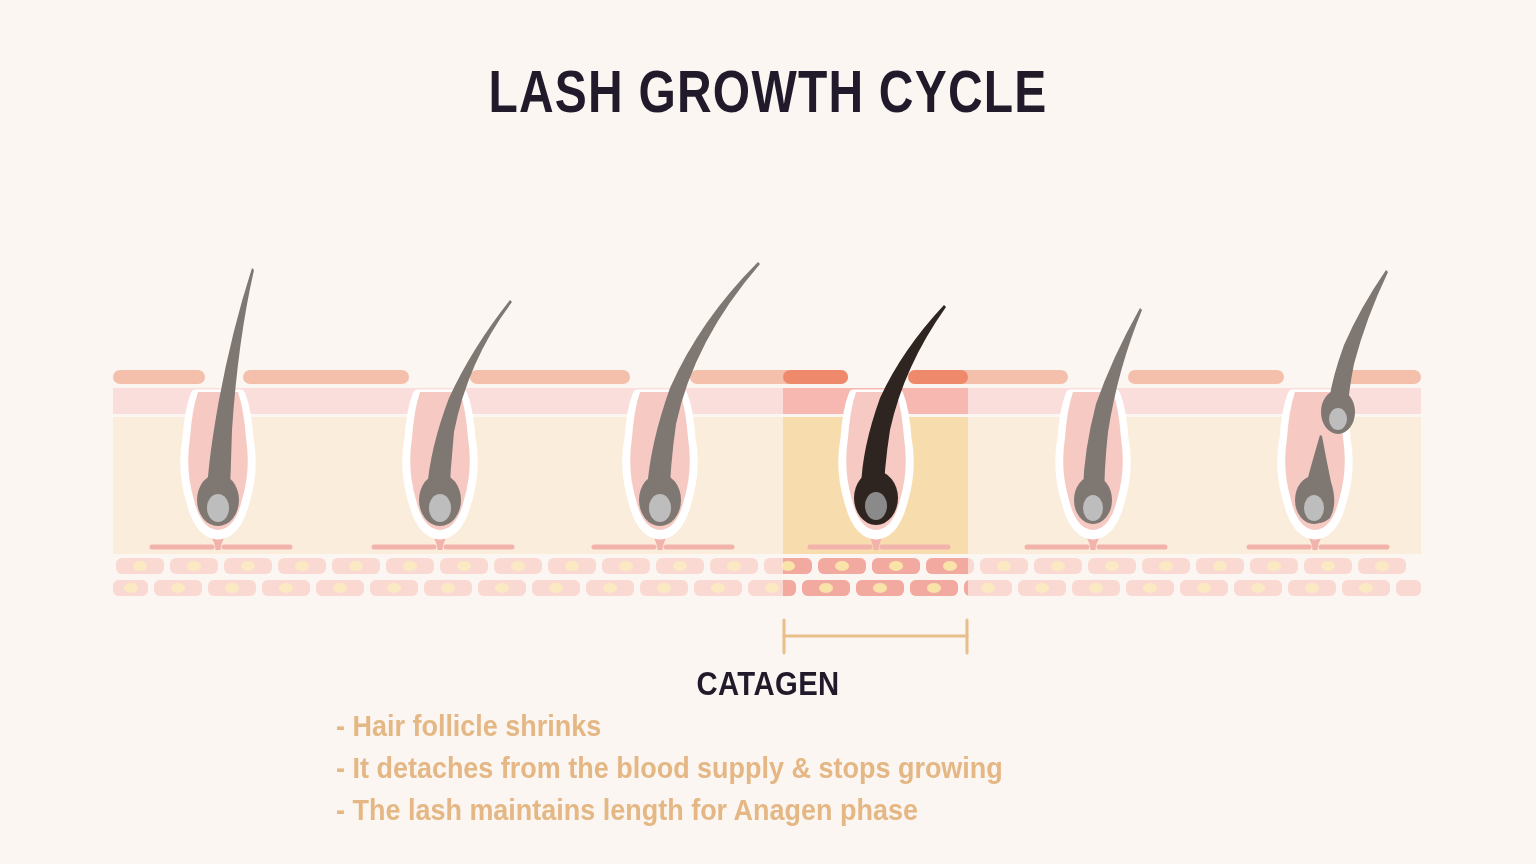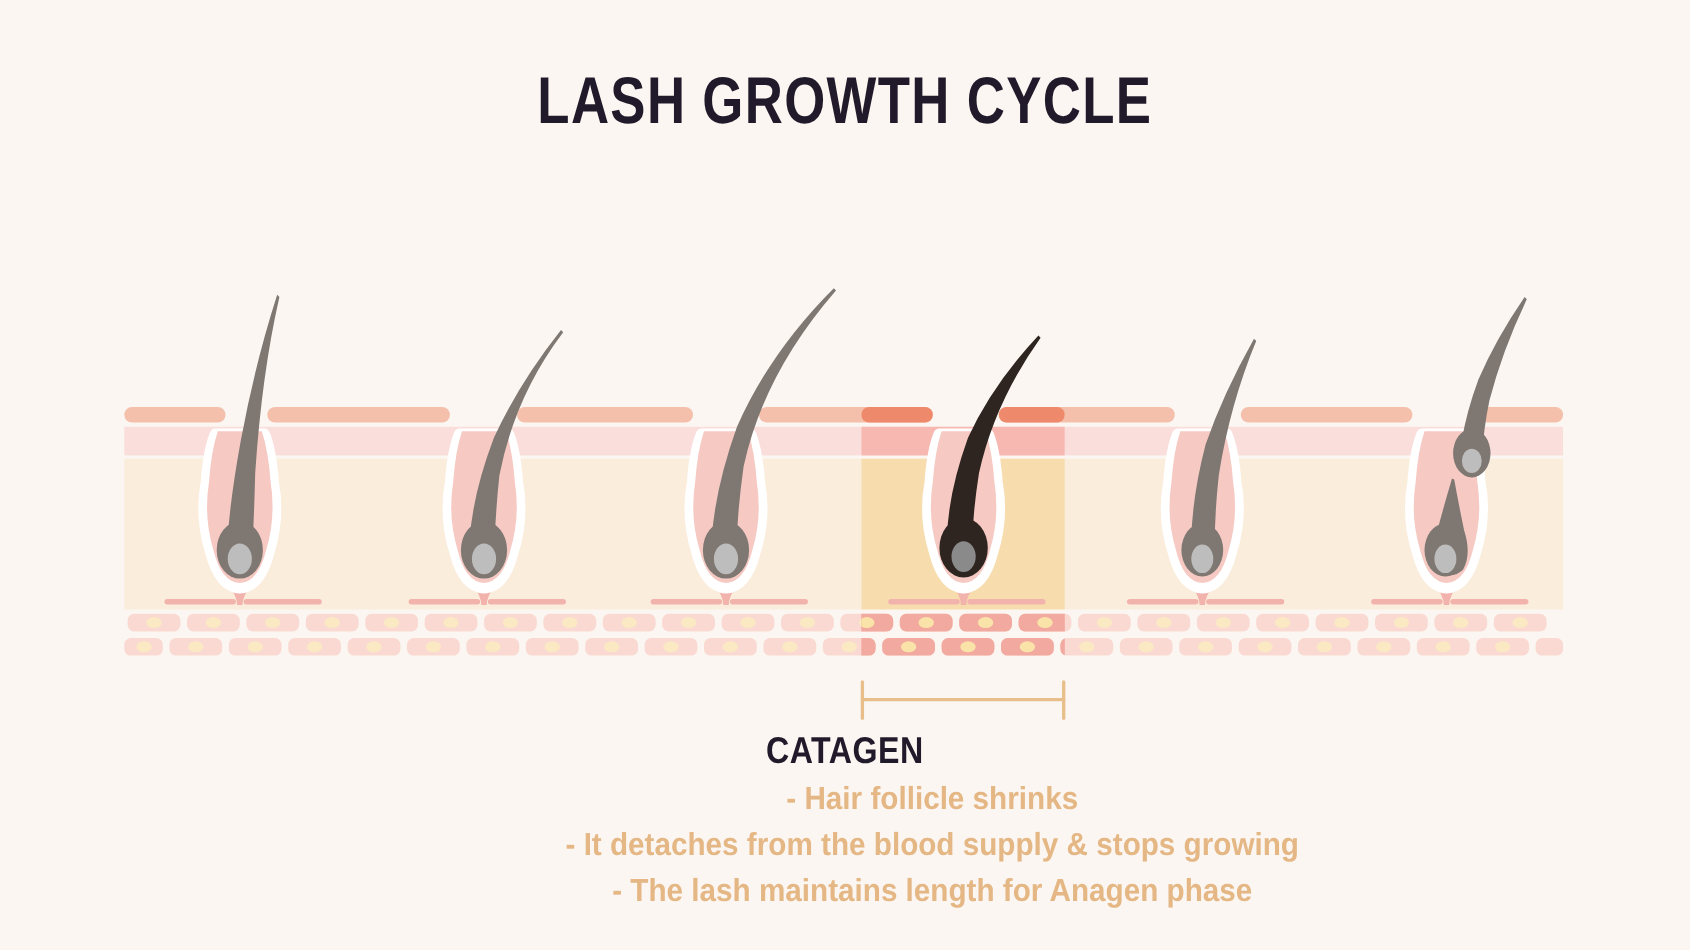--- a/index.html
+++ b/index.html
@@ -56,21 +56,20 @@
     transform: scaleX(0.86);
     transform-origin: center top;
     line-height: 1;
     white-space: nowrap;
   }
   #bullets {
     position: absolute;
     top: 705px;
     left: 336px;
     width: 1100px;
-    text-align: center;
   }
   .bullet {
     font-family: "Liberation Sans Narrow", "Liberation Sans", sans-serif;
     font-size: 29px;
     font-weight: bold;
     color: #E4B784;
     line-height: 42px;
     white-space: nowrap;
     transform: scaleX(0.93);
     transform-origin: left center;

